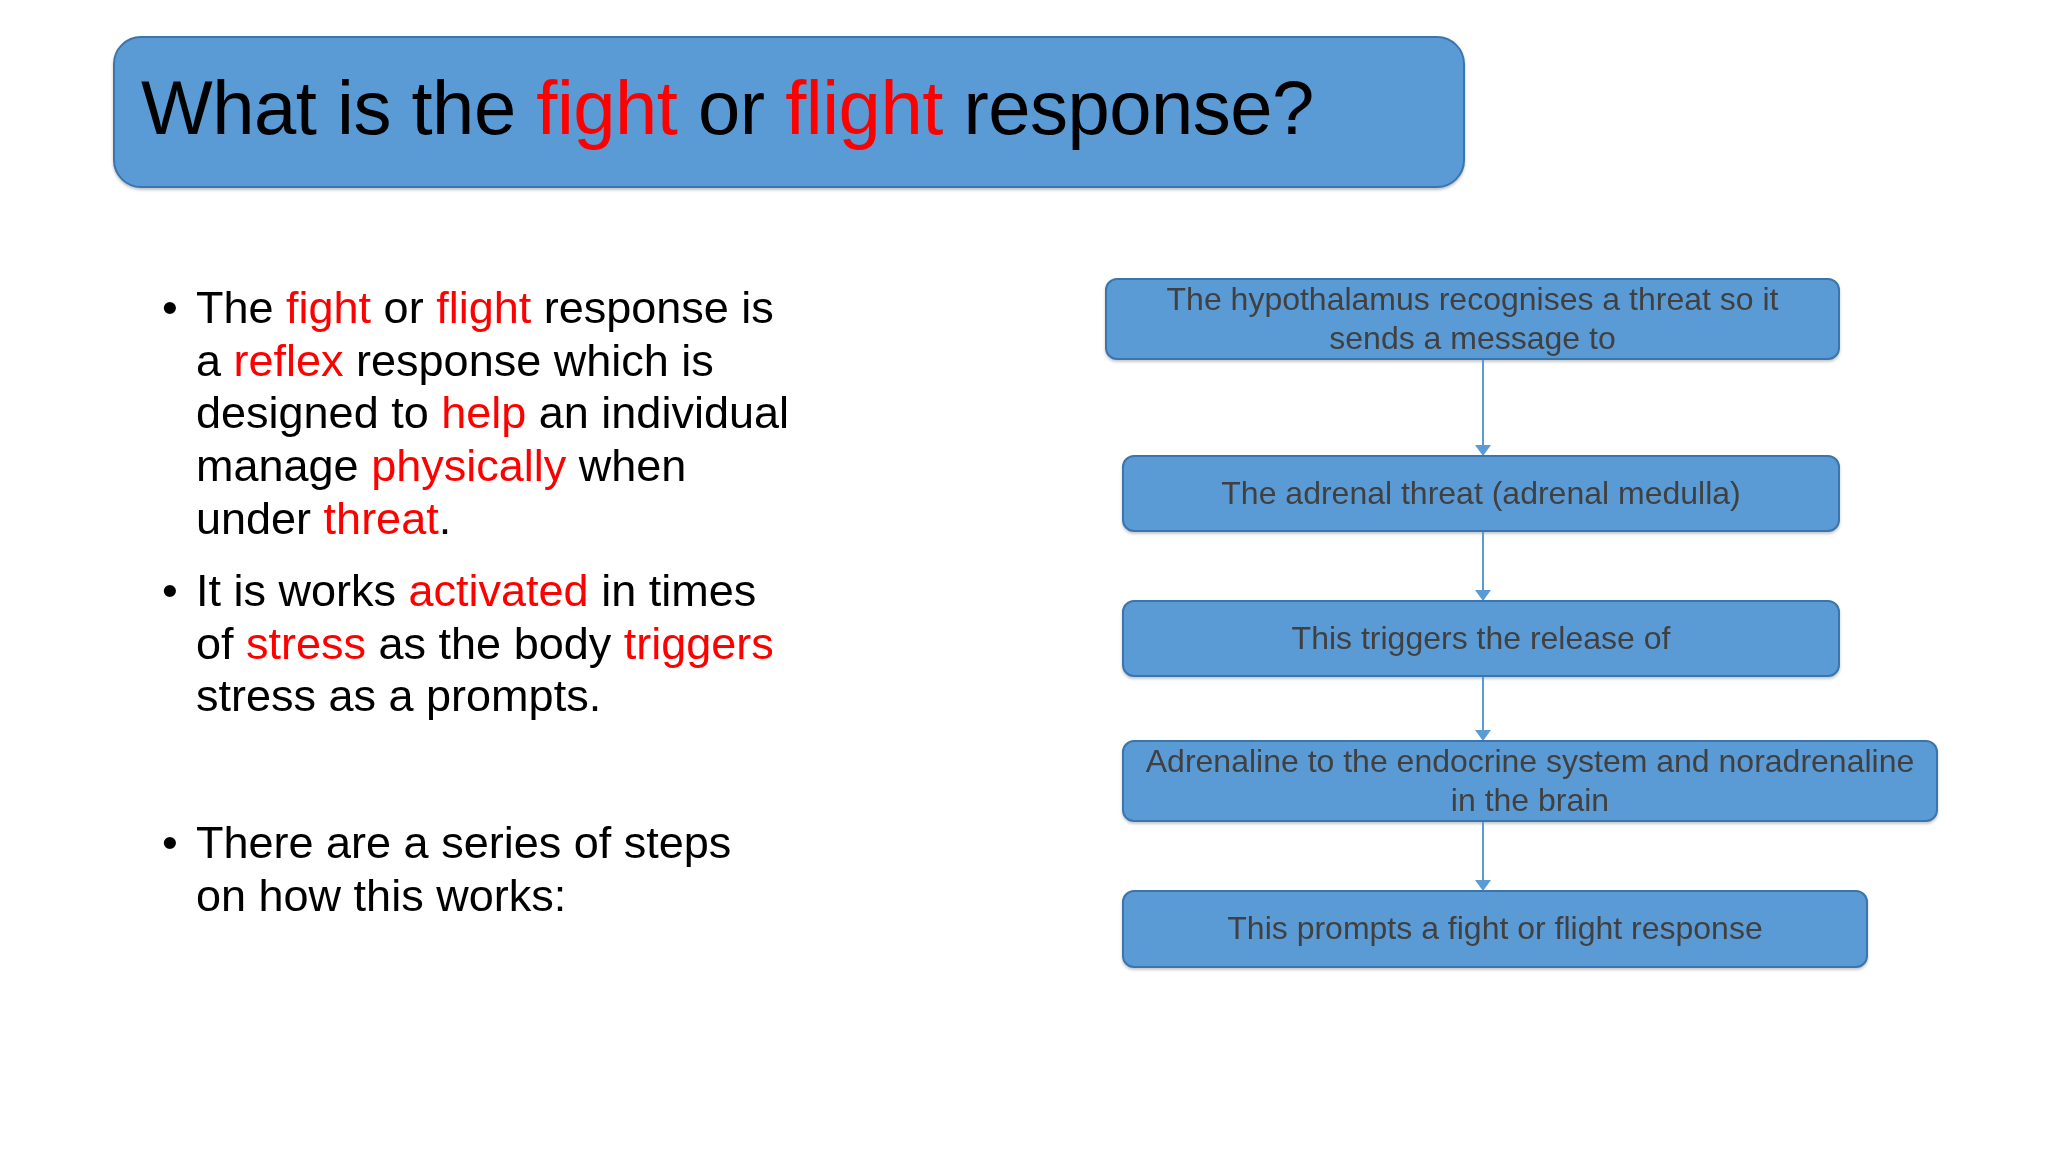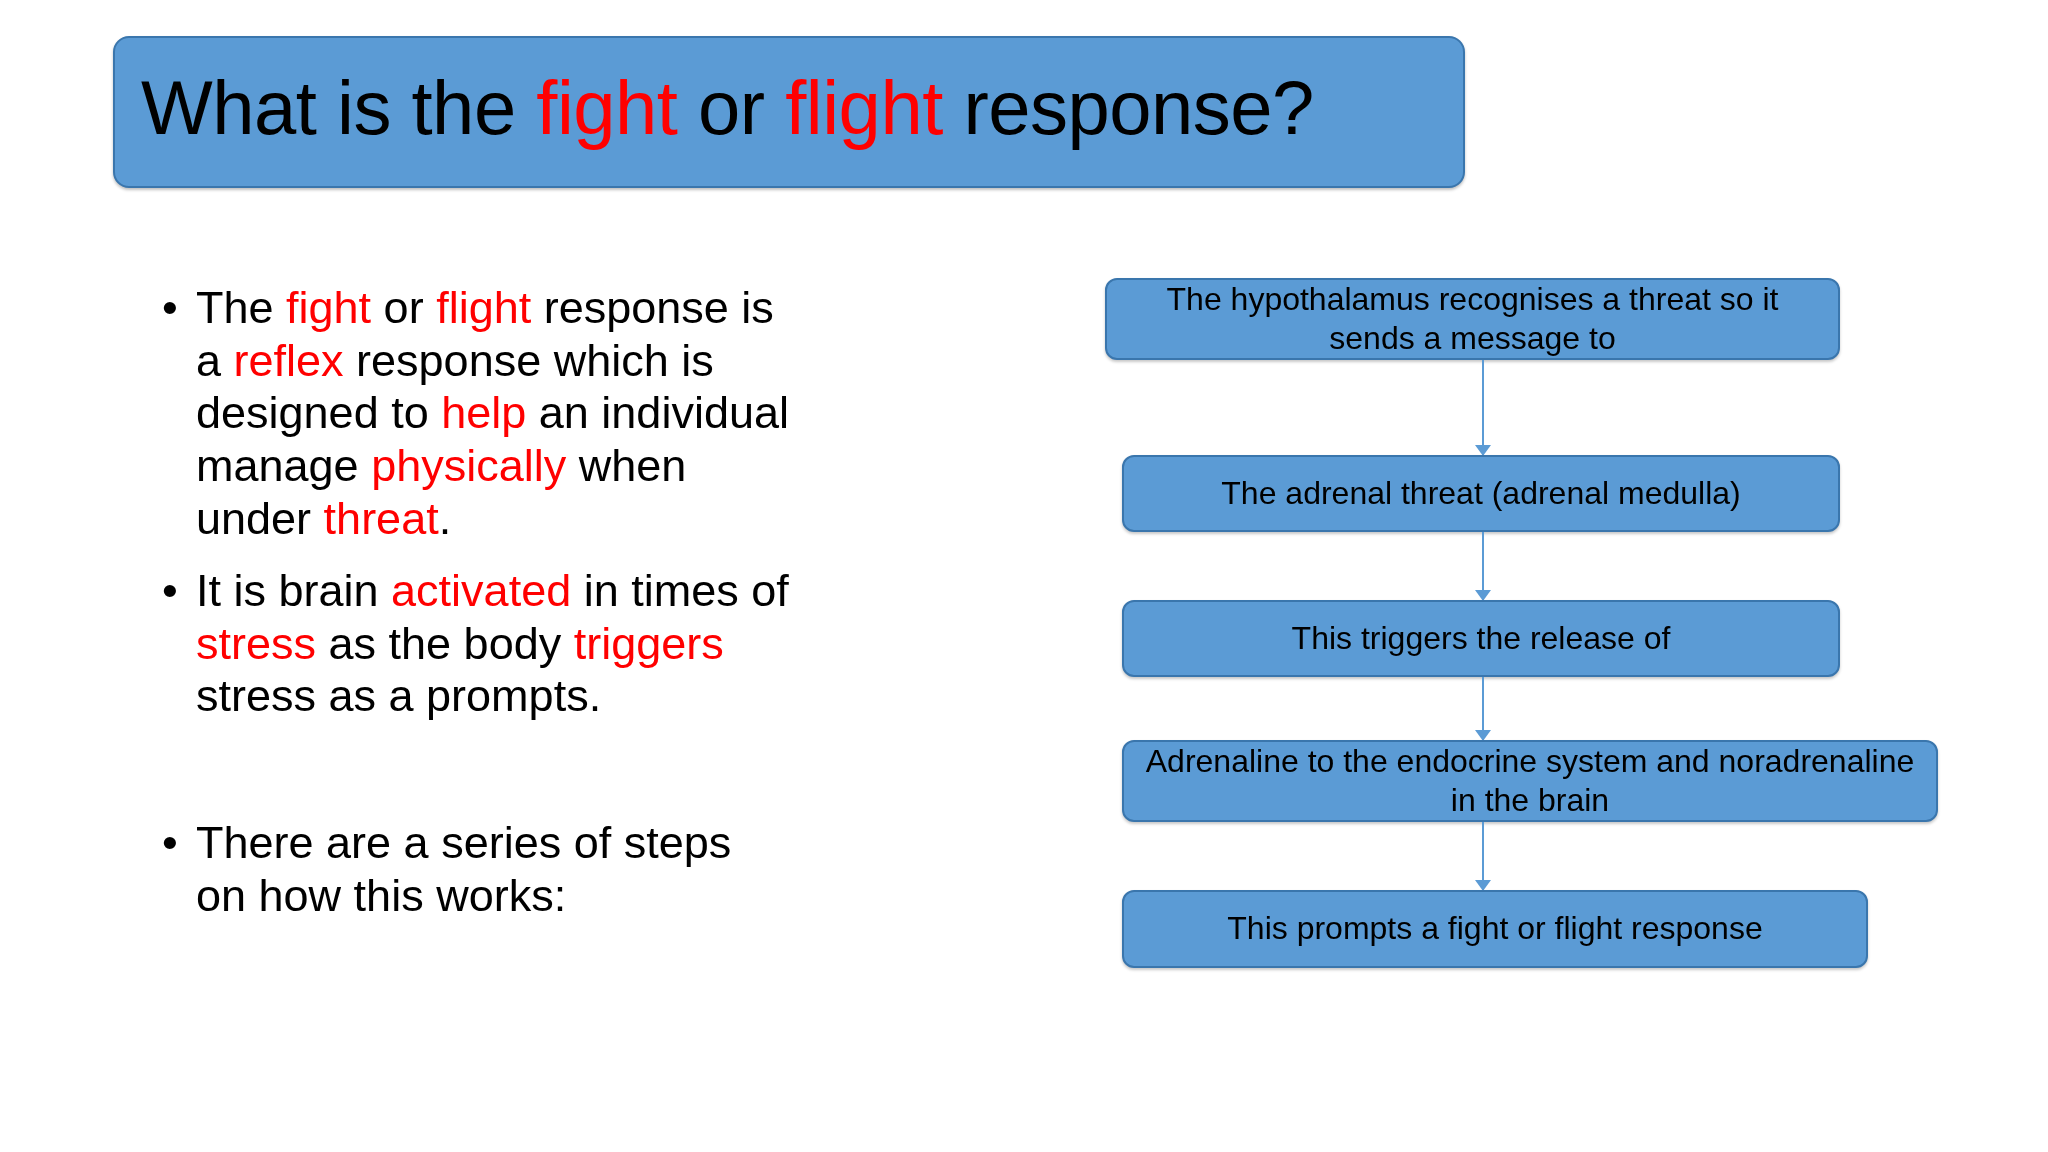--- a/index.html
+++ b/index.html
@@ -27,21 +27,21 @@
 
   
   #title-bar {
     position: absolute;
     left: 113px;
     top: 36px;
     width: 1352px;
     height: 152px;
     background: #5B9BD5;
     border: 2px solid #3A76AD;
-    border-radius: 16px;
+    border-radius: 28px;
     box-sizing: border-box;
     box-shadow: 0 2px 3px rgba(0,0,0,0.25);
     display: flex;
     align-items: center;
   }
   #title-text {
     position: relative;
     left: 0;
     width: 100%;
     padding: 0 26px 8px 26px;
@@ -88,21 +88,21 @@
     width: 740px;
     height: 720px;
   }
   .flow-box {
     position: absolute;
     background: #5B9BD5;
     border: 2px solid #3A76AD;
     border-radius: 12px;
     box-sizing: border-box;
     box-shadow: 0 2px 3px rgba(0,0,0,0.22);
-    color: #000000;
+    color: #404040;
     font-size: 32px;
     line-height: 1.22;
     display: flex;
     align-items: center;
     justify-content: center;
     text-align: center;
     padding: 4px 16px;
   }
   
   #flow-box-0 { left: 5px;  top: 8px;   width: 735px; height: 82px; }
@@ -144,21 +144,21 @@
 
   <div id="bullets">
 
     <div class="bullet">
       <span class="dot">•</span>
       <span class="bullet-text"><span>The </span><span class="hl">fight</span><span> or </span><span class="hl">flight</span><span> response is a </span><span class="hl">reflex</span><span> response which is designed to </span><span class="hl">help</span><span> an individual manage </span><span class="hl">physically</span><span> when under </span><span class="hl">threat</span><span>.</span></span>
     </div>
 
     <div class="bullet">
       <span class="dot">•</span>
-      <span class="bullet-text"><span>It is brain </span><span class="hl">activated</span><span> in times of </span><span class="hl">stress</span><span> as the body </span><span class="hl">triggers</span><span> stress as a prompts.</span></span>
+      <span class="bullet-text"><span>It is works </span><span class="hl">activated</span><span> in times of </span><span class="hl">stress</span><span> as the body </span><span class="hl">triggers</span><span> stress as a prompts.</span></span>
     </div>
 
     <div class="bullet spaced-before">
       <span class="dot">•</span>
       <span class="bullet-text"><span>There are a series of steps on how this works:</span></span>
     </div>
 
   </div>
 
   <div id="flowchart">

